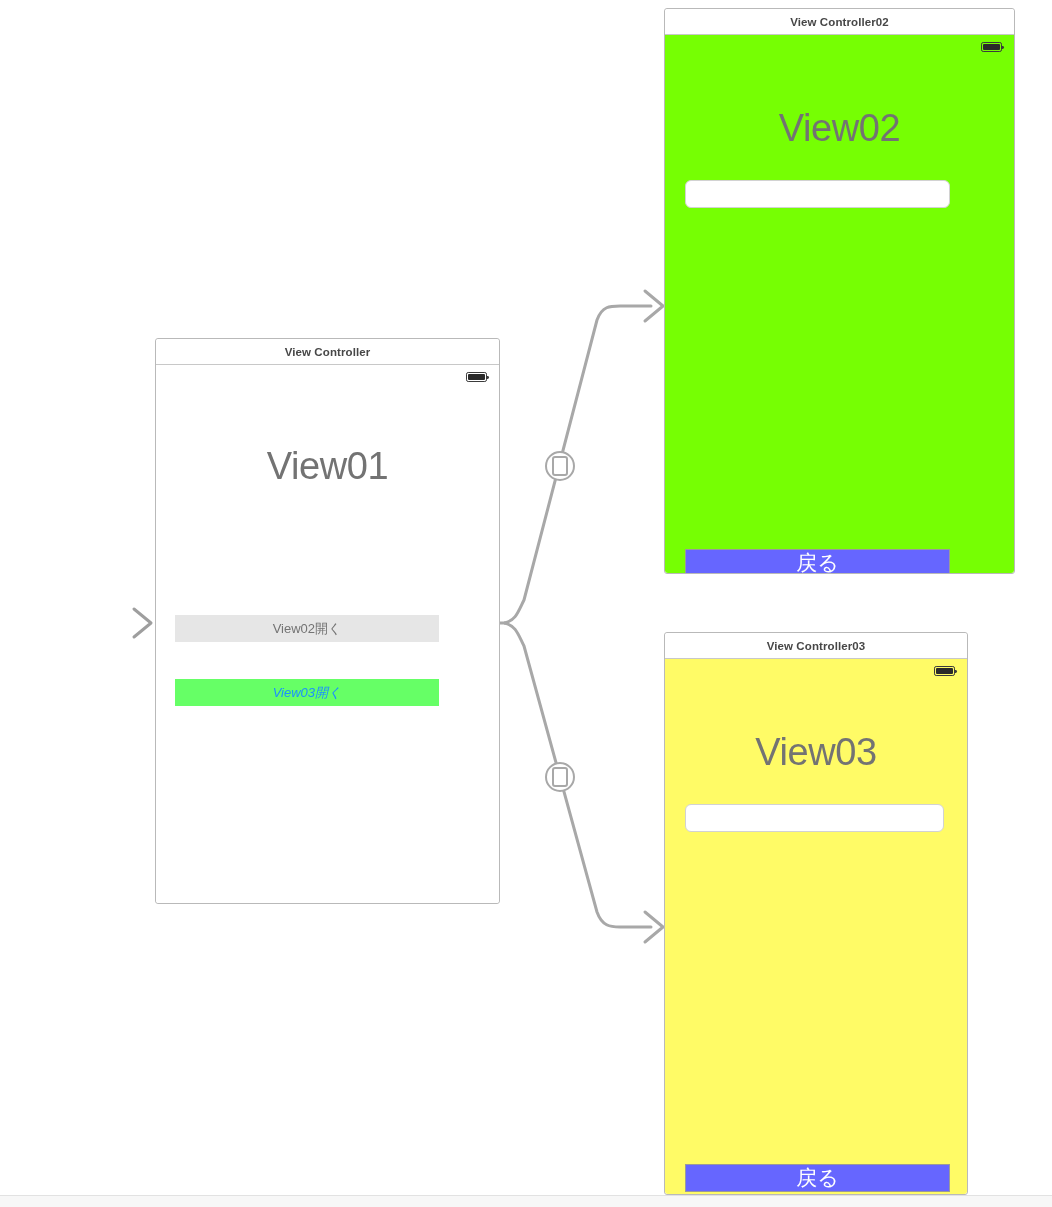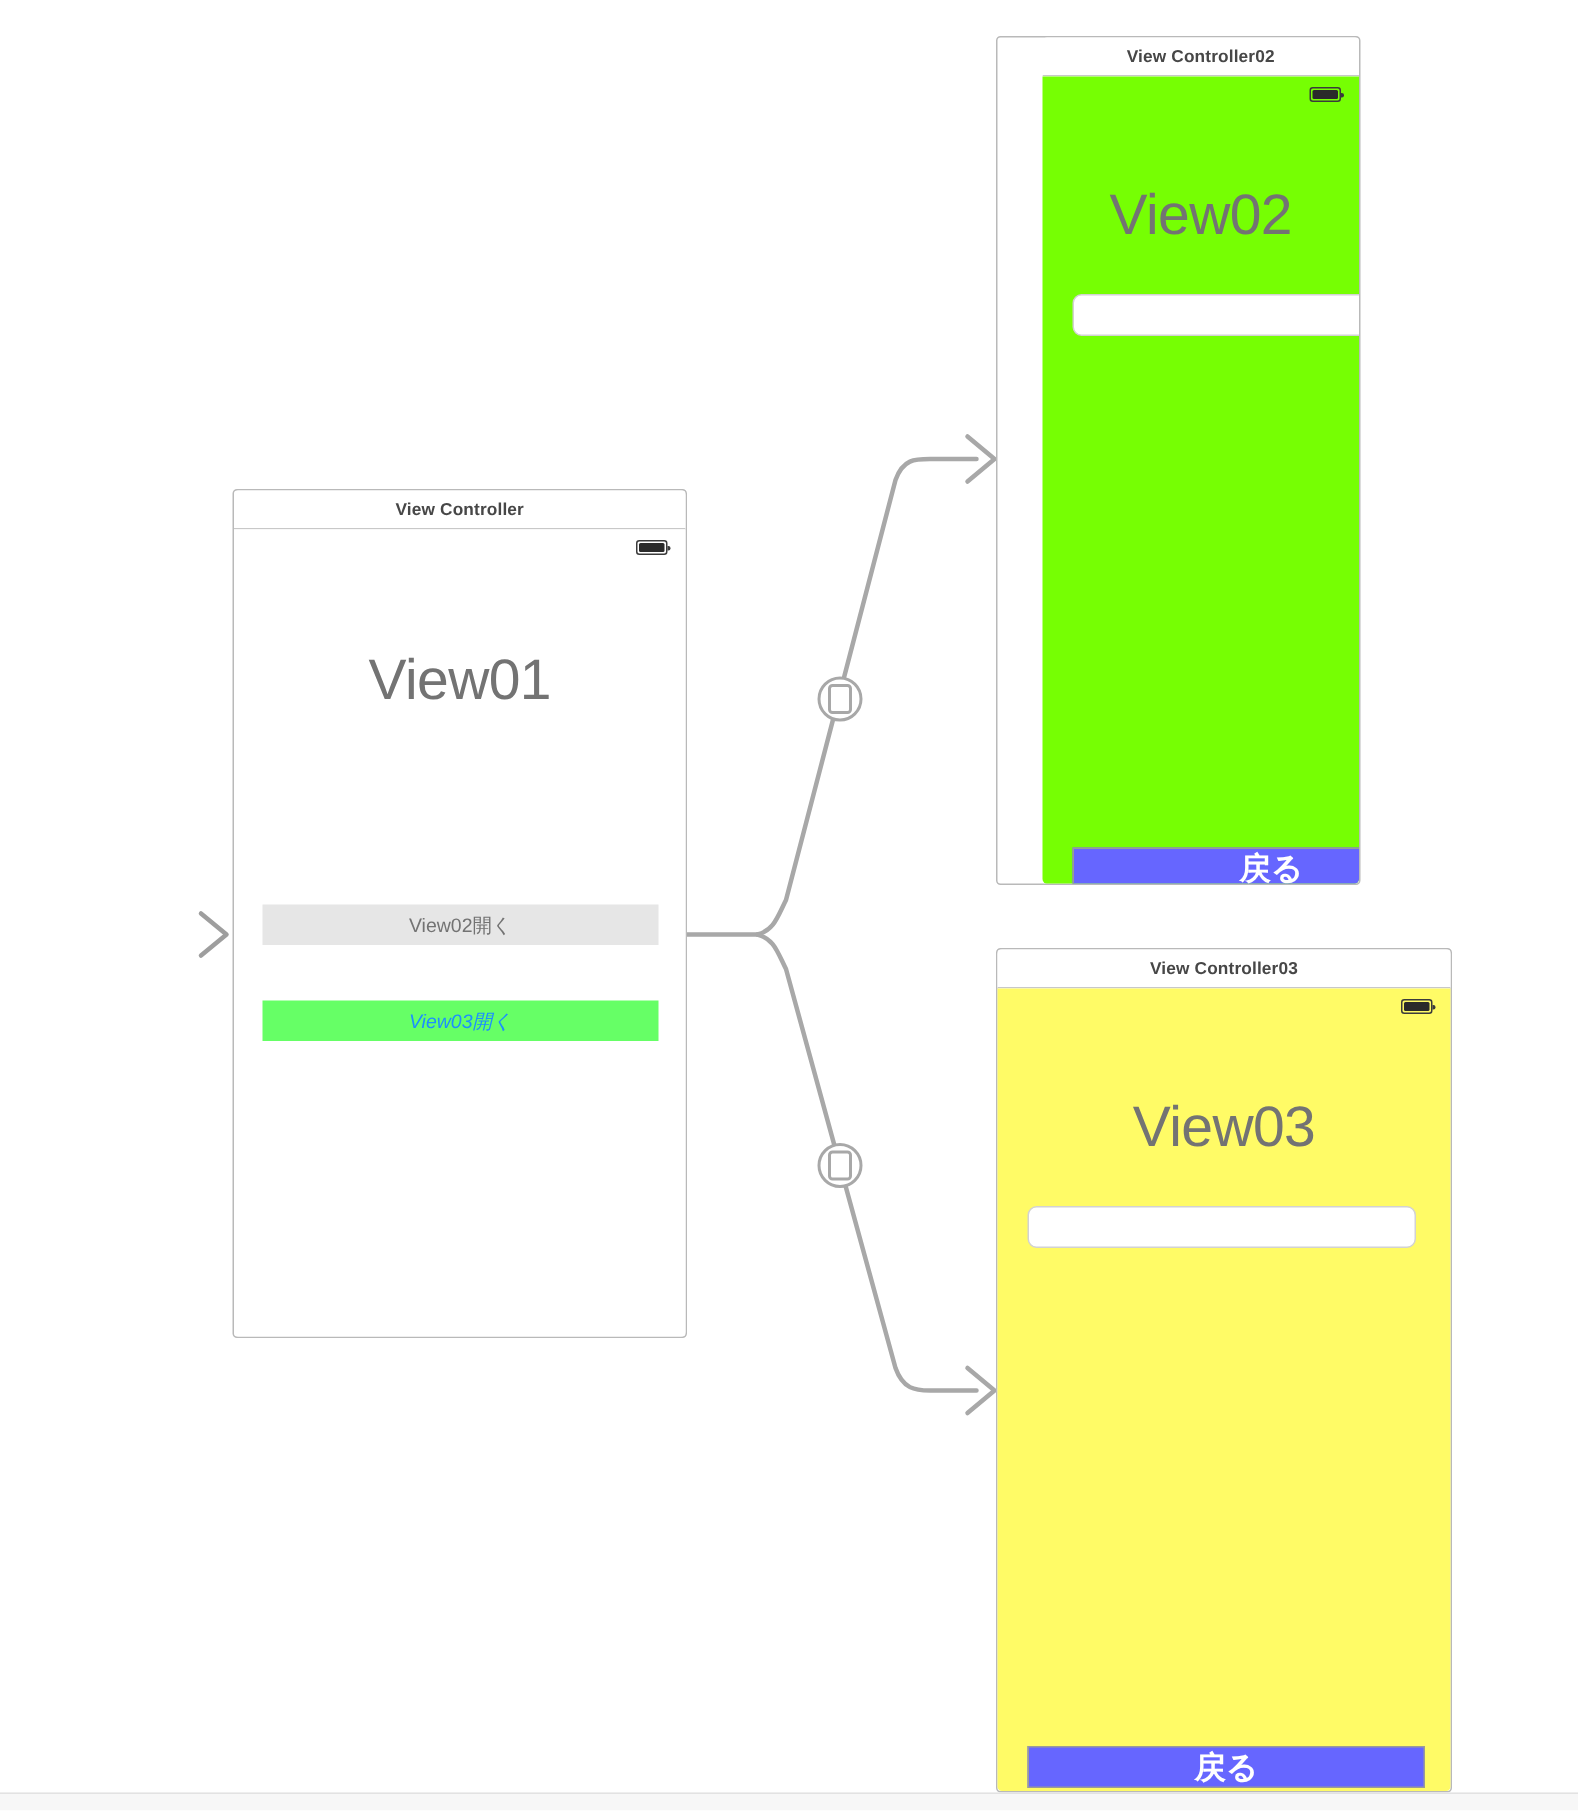--- a/index.html
+++ b/index.html
@@ -126,21 +126,20 @@
   }
   .btn-view03 {
     background: #66ff66;
     color: #1c8fff;
   }
   .btn-back {
     background: #6666ff;
     color: #ffffff;
     font-size: 21px;
     border: 1px solid #9a9a9a;
-    font-weight: bold;
   }
 
   
   #wires {
     position: absolute;
     left: 0; top: 0;
     width: 1052px; height: 1207px;
     pointer-events: none;
   }
 </style>
@@ -179,42 +178,42 @@
       <circle cx="560" cy="466" r="14" fill="#ffffff" stroke="#a8a8a8" stroke-width="2"></circle>
       <rect x="553" y="457" width="14" height="18" rx="2" fill="none" stroke="#a8a8a8" stroke-width="2"></rect>
     </g>
 
     <g>
       <circle cx="560" cy="777" r="14" fill="#ffffff" stroke="#a8a8a8" stroke-width="2"></circle>
       <rect x="553" y="768" width="14" height="18" rx="2" fill="none" stroke="#a8a8a8" stroke-width="2"></rect>
     </g>
   </svg>
 
-  <div class="scene" style="left:155px; top:326px; width:303px; height:566px;">
+  <div class="scene" style="left:155px; top:338px; width:345px; height:566px;">
     <div class="scene-titlebar">
       <span class="scene-title">View Controller</span>
     </div>
     <div class="scene-body" style="background:#ffffff;">
       <div class="statusbar">
         <div class="battery"></div>
       </div>
 
       <div class="view-label" style="top:80px;">View01</div>
 
       <div class="flat-btn btn-view02" style="left:19px; top:250px; width:264px; height:27px;">
         <span>View02開く</span>
       </div>
 
       <div class="flat-btn btn-view03" style="left:19px; top:314px; width:264px; height:27px;font-style:italic;">
         <span>View03開く</span>
       </div>
     </div>
   </div>
 
-  <div class="scene" style="left:664px; top:24px; width:243px; height:566px;padding-left:30px;">
+  <div class="scene" style="left:664px; top:8px; width:351px; height:566px;">
     <div class="scene-titlebar">
       <span class="scene-title">View Controller02</span>
     </div>
     <div class="scene-body" style="background:#76ff03;">
       <div class="statusbar">
         <div class="battery"></div>
       </div>
 
       <div class="view-label" style="top:72px;">View02</div>
 

